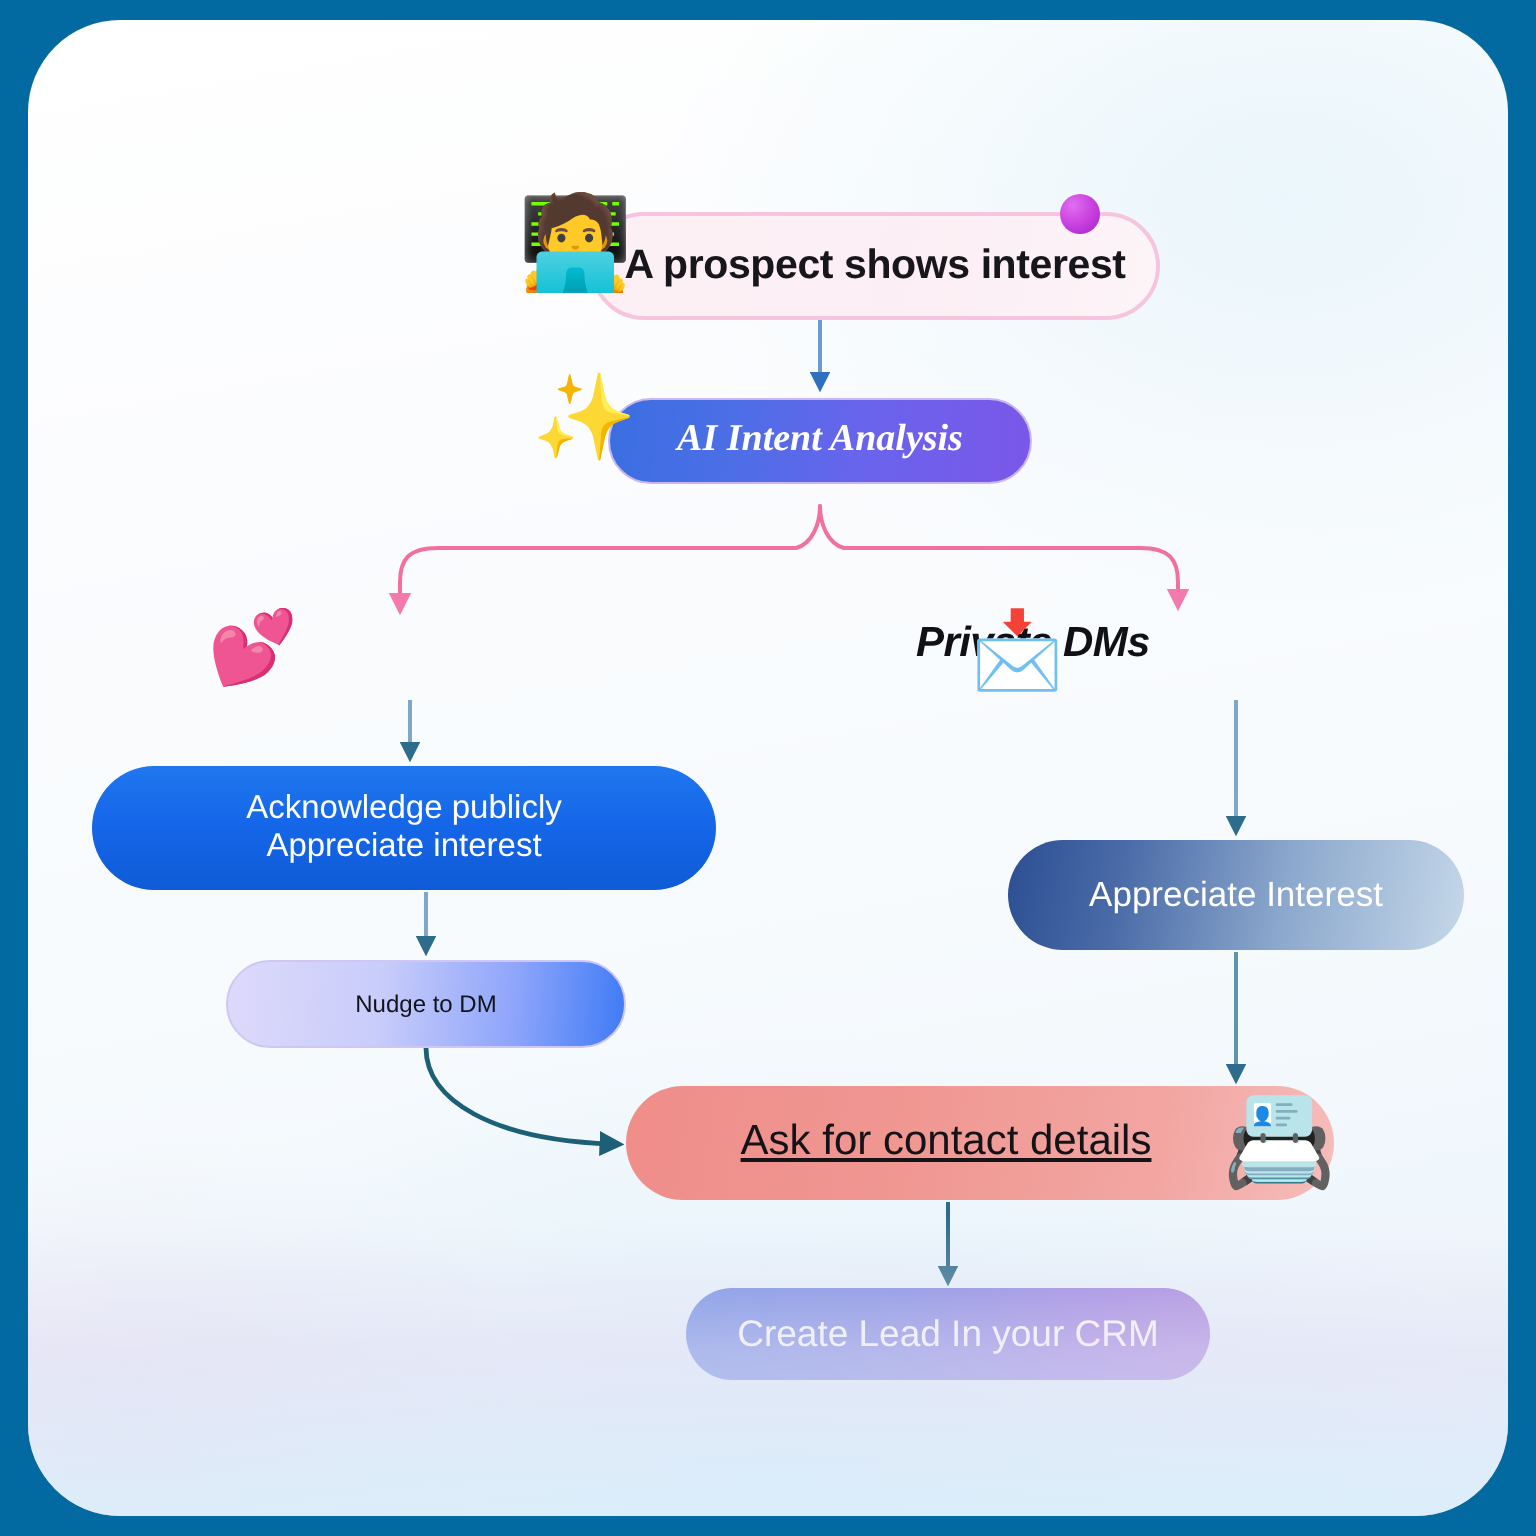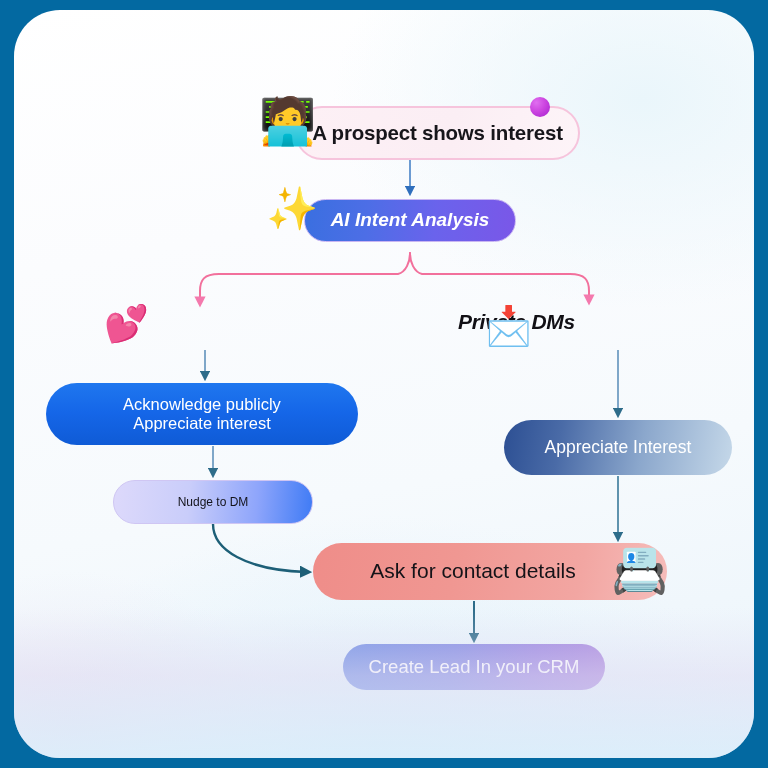--- a/index.html
+++ b/index.html
@@ -70,20 +70,21 @@
 
   
   .n-ai {
     left: 290px; top: 189px; width: 212px; height: 43px;
     border-radius: 22px;
     background: linear-gradient(95deg,#3a6fe0 0%, #4d6ee6 30%, #6a63ec 62%, #7a57e8 100%);
     border: 1.5px solid #c9b6f2;
     color: #ffffff;
     font-size: 19px; font-weight: bold; font-style: italic;
     letter-spacing: 0px;
+    font-family: Liberation Serif, serif;
   }
 
   
   .branch-label {
     position: absolute;
     display:flex; align-items:center; gap:2px;
     color:#111015; font-size:21px; font-weight:bold;
     letter-spacing:-0.3px;
   }
   .lbl-public { left: 92px; top: 303px; }
@@ -114,20 +115,21 @@
     color:#ffffff; font-size:17.5px; font-weight:normal;
   }
 
   
   .n-ask {
     left: 299px; top: 533px; width: 354px; height: 57px;
     border-radius: 29px;
     background: linear-gradient(100deg,#ef8d89 0%, #f09792 40%, #f2a6a2 75%, #f6bdbb 100%);
     color:#141318; font-size:21px; font-weight:normal;
     padding-right: 34px;
+    text-decoration: underline;
   }
 
   
   .n-crm {
     left: 329px; top: 634px; width: 262px; height: 46px;
     border-radius: 23px;
     background: linear-gradient(100deg,#6f8ee4 0%, #8189e2 42%, #9a84e0 72%, #ab87dd 100%);
     color:#ffffff; font-size:18.5px; font-weight:normal;
   }
 

